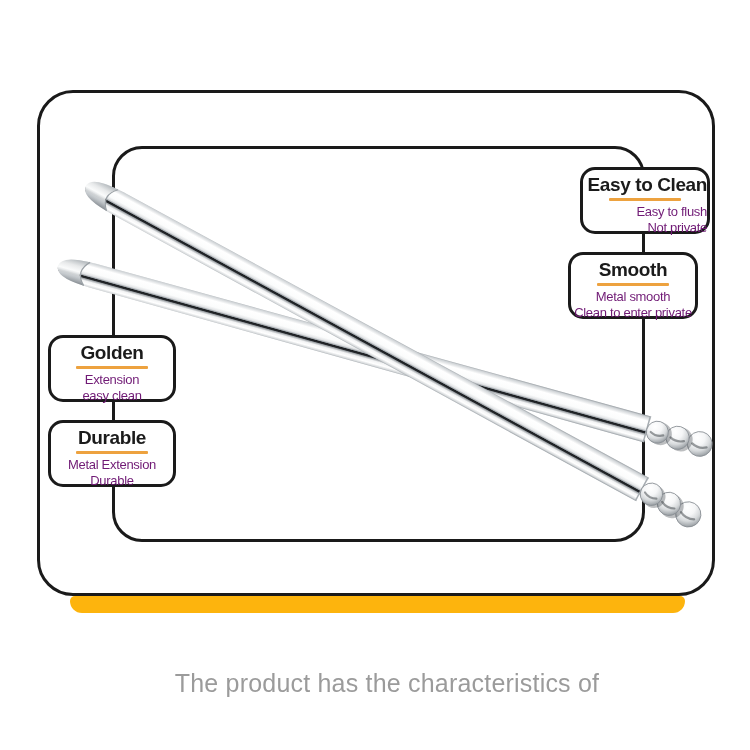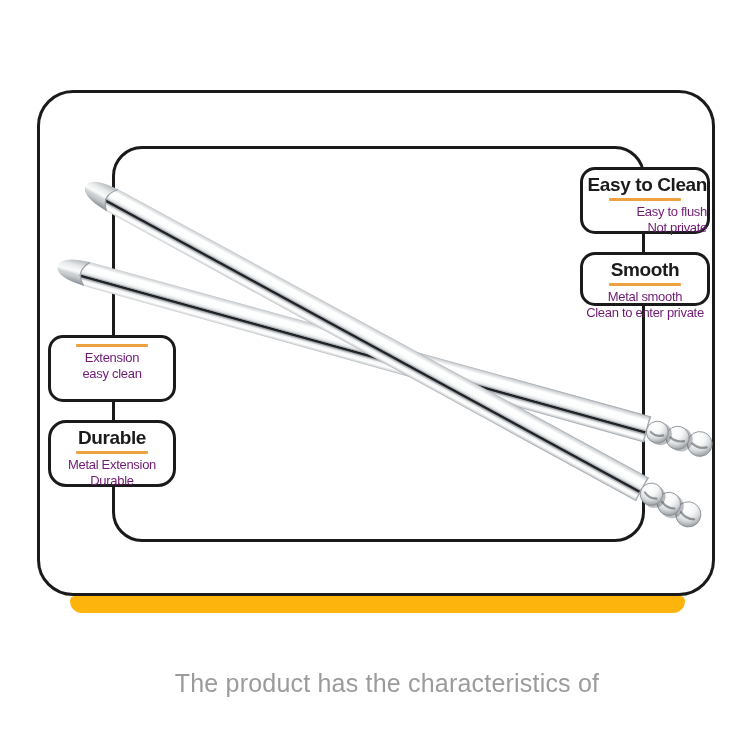--- a/index.html
+++ b/index.html
@@ -22,23 +22,23 @@
     border:3px solid #1a1a1a; border-radius:30px; box-sizing:border-box;
     z-index:2; background:transparent;
   }
   .rods { position:absolute; left:0; top:0; z-index:3; }
   .callout {
     position:absolute; z-index:4; background:#ffffff;
     border:3px solid #1a1a1a; border-radius:15px; box-sizing:border-box;
     text-align:center; padding-top:4px;
   }
   #co-easy    { left:580px; top:167px; width:130px; height:67px;text-align:right; }
-  #co-smooth  { left:580px; top:252px; width:130px; height:54px; }
+  #co-smooth  { left:568px; top:252px; width:130px; height:67px; }
   #co-golden  { left:48px;  top:335px; width:128px; height:67px; }
-  #co-durable { left:48px;  top:420px; width:128px; height:67px;border-radius:18px; }
+  #co-durable { left:48px;  top:420px; width:128px; height:67px; }
   .co-title {
     font-size:19px; font-weight:700; color:#1b1b1b; line-height:22px;
     letter-spacing:-0.4px; white-space:nowrap;
   }
   .co-underline {
     width:72px; height:3px; background:#EDA23F; margin:2px auto 3px auto;
     border-radius:1px;
   }
   .co-line {
     font-size:13px; color:#701a75; line-height:16px; letter-spacing:-0.3px;
@@ -133,20 +133,21 @@
   </div>
 
   <div class="callout" id="co-smooth">
     <div class="co-title">Smooth</div>
     <div class="co-underline"></div>
     <div class="co-line">Metal smooth</div>
     <div class="co-line">Clean to enter private</div>
   </div>
 
   <div class="callout" id="co-golden">
+    <div class="co-title">Golden</div>
     <div class="co-underline"></div>
     <div class="co-line">Extension</div>
     <div class="co-line">easy clean</div>
   </div>
 
   <div class="callout" id="co-durable">
     <div class="co-title">Durable</div>
     <div class="co-underline"></div>
     <div class="co-line">Metal Extension</div>
     <div class="co-line">Durable</div>

